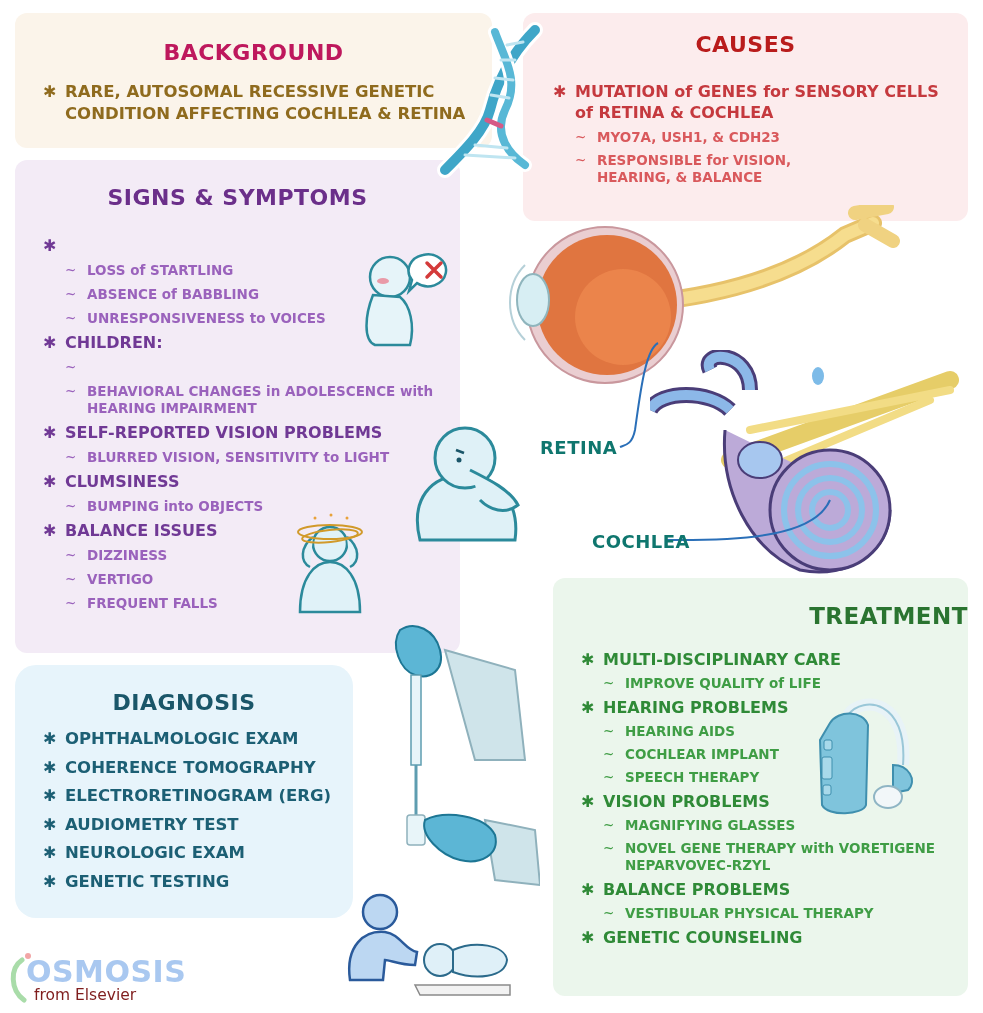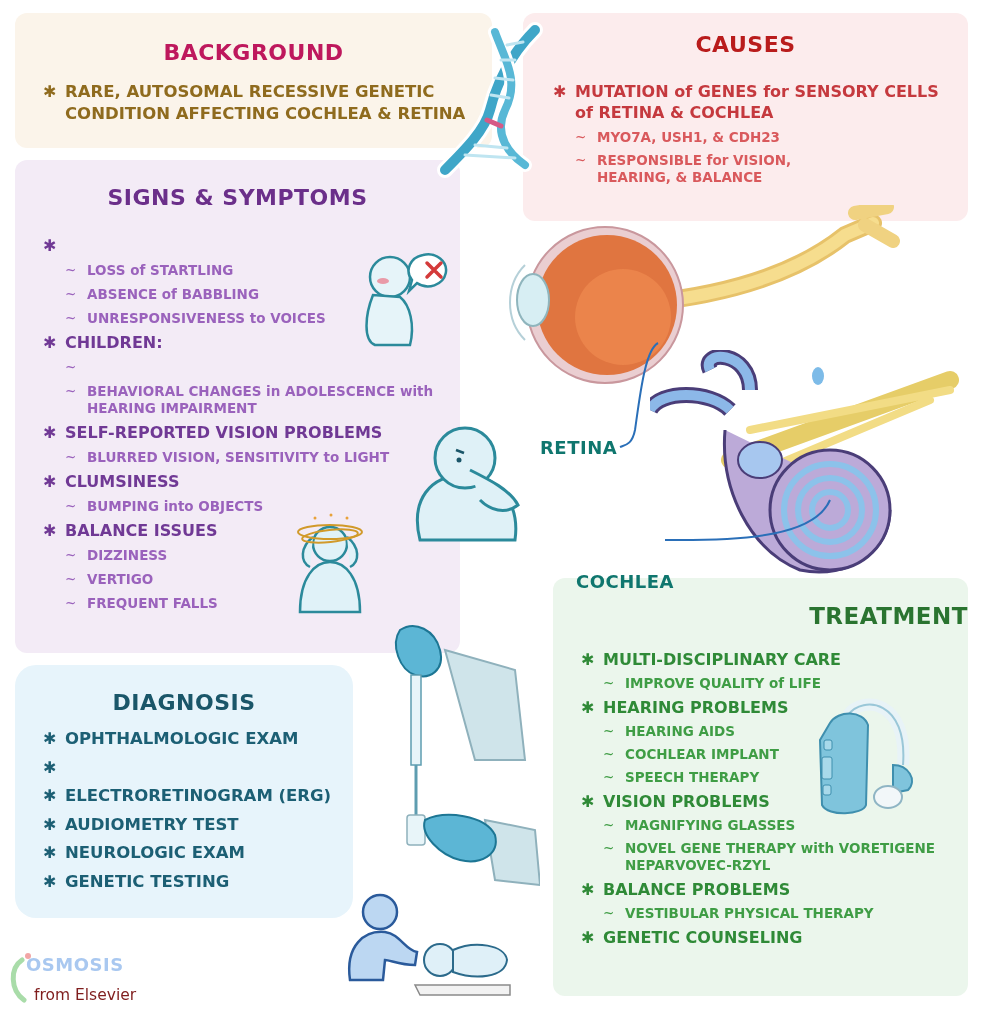--- a/index.html
+++ b/index.html
@@ -44,21 +44,21 @@
   #treat h2 { margin-top: 25px; color: #2a7430; font-size: 23px; text-align: right; }
   #treat .list { position: absolute; left: 28px; top: 66px; width: 385px; }
   #treat .item { color: #2f8a37; margin-top: 6px; font-size: 16px; }
   #treat .sub { color: #3f9d45; margin-top: 6px; }
 
   
   .illus { position: absolute; }
   .label { position: absolute; color: #0f766e; font-size: 18px; font-weight: bold; letter-spacing: 0.5px; }
 
   #logo { position: absolute; left: 8px; top: 950px; width: 160px; height: 60px; }
-  #logo .brand { position: absolute; left: 18px; top: 4px; font-size: 18px; color: #a9c8f0; letter-spacing: 0.5px; }
+  #logo .brand { position: absolute; left: 18px; top: 4px; font-size: 30px; color: #a9c8f0; letter-spacing: 0.5px; }
   #logo .sub-brand { position: absolute; left: 26px; top: 36px; font-size: 15.5px; color: #7f1d1d; font-weight: normal; }
 </style>
 </head>
 <body>
 
 
 
 
 <section id="bg" class="panel">
   <h2>BACKGROUND</h2>
@@ -161,20 +161,21 @@
 
 <section id="diag" class="panel">
   <h2>DIAGNOSIS</h2>
   <div class="list">
     <div class="item">
         <span class="mk">✱</span>
         <span>OPHTHALMOLOGIC EXAM</span>
       </div>
     <div class="item">
         <span class="mk">✱</span>
+        <span>COHERENCE TOMOGRAPHY</span>
       </div>
     <div class="item">
         <span class="mk">✱</span>
         <span>ELECTRORETINOGRAM (ERG)</span>
       </div>
     <div class="item">
         <span class="mk">✱</span>
         <span>AUDIOMETRY TEST</span>
       </div>
     <div class="item">
@@ -336,21 +337,21 @@
   <ellipse cx="110" cy="110" rx="22" ry="18" fill="#a7c7ef" stroke="#4a3d78" stroke-width="2"></ellipse>
   <ellipse cx="168" cy="26" rx="6" ry="9" fill="#7dbbe8"></ellipse>
 </svg>
 
 
 <svg class="illus" style="left:600px;top:335px;" width="250" height="215" viewBox="0 0 250 215">
   <path d="M58 8 C45 15, 40 60, 35 95 C32 110, 25 110, 20 112" fill="none" stroke="#2a6fb8" stroke-width="2"></path>
   <path d="M230 165 C215 200, 150 206, 65 205" fill="none" stroke="#2a6fb8" stroke-width="2"></path>
 </svg>
 <div class="label" style="left:540px;top:437px;">RETINA</div>
-<div class="label" style="left:576px;top:531px;margin-top:40px;">COCHLEA</div>
+<div class="label" style="left:592px;top:531px;">COCHLEA</div>
 
 
 <svg class="illus" style="left:385px;top:620px;" width="155" height="275" viewBox="0 0 155 275">
   <path d="M60 30 L130 50 L140 140 L90 140 Z" fill="#cfe4ea" stroke="#8fb1bc" stroke-width="2"></path>
   <path d="M15 10 C30 0, 50 10, 55 30 C60 50, 45 60, 30 55 C15 50, 5 25, 15 10Z" fill="#5cb6d5" stroke="#1d7694" stroke-width="2"></path>
   <rect x="26" y="55" width="10" height="90" fill="#e8f5f9" stroke="#5e9db0" stroke-width="1.5"></rect>
   <line x1="31" y1="145" x2="31" y2="200" stroke="#5e9db0" stroke-width="3"></line>
   <rect x="22" y="195" width="18" height="30" rx="3" fill="#e8f5f9" stroke="#8fb1bc" stroke-width="1.5"></rect>
   <path d="M100 200 L150 210 L155 265 L110 260 Z" fill="#cfe4ea" stroke="#8fb1bc" stroke-width="2"></path>
   <path d="M40 200 C60 190, 100 195, 110 215 C115 235, 95 245, 75 240 C55 235, 35 215, 40 200Z" fill="#5cb6d5" stroke="#1d7694" stroke-width="2"></path>

